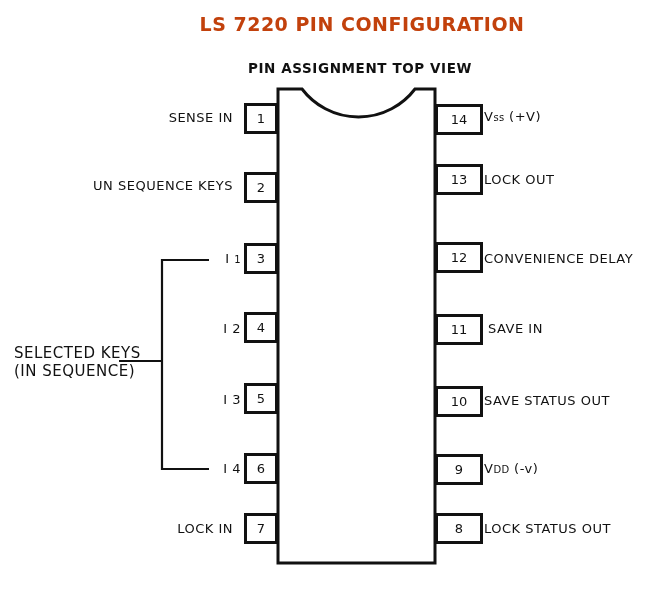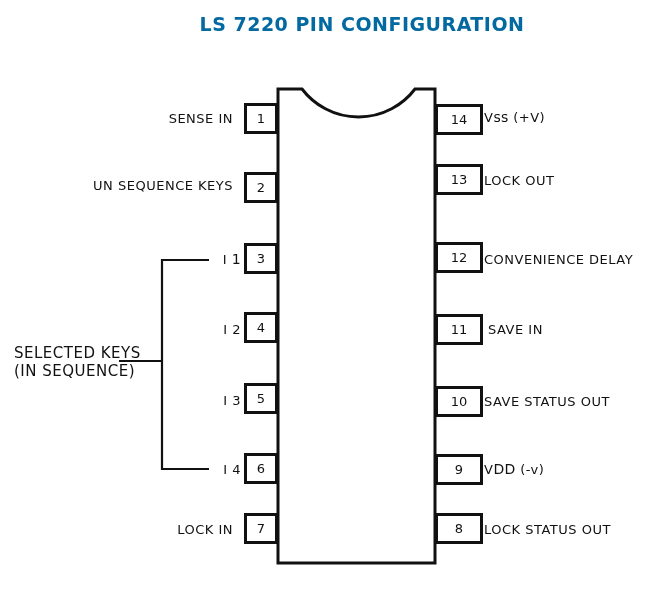--- a/index.html
+++ b/index.html
@@ -34,33 +34,34 @@
   }
   .pinbox.left{left:244px;width:34px;height:31px;}
   .pinbox.right{left:435px;width:48px;height:31px;}
   .lbl{
     position:absolute;z-index:2;
     font-size:13px;letter-spacing:0.5px;line-height:16px;
     white-space:nowrap;
   }
   .lbl.leftside{text-align:right;}
   .lbl.center{text-align:center;}
-  .lblsub{font-size:14px;letter-spacing:0.3px;}
+  .lblsub{font-size:10px;letter-spacing:0.3px;}
   .grouplabel{
     position:absolute;z-index:2;left:14px;top:344px;
     font-size:15px;letter-spacing:0.5px;line-height:18px;
     white-space:nowrap;
   }
 </style>
 </head>
 <body>
 
 <div id="stage">
 
-  <div class="title" style="color: #0369a1;">LS 7220 PIN CONFIGURATION</div>
+  <div class="title" style="color: #c2410c;">LS 7220 PIN CONFIGURATION</div>
+  <div class="subtitle">PIN ASSIGNMENT TOP VIEW</div>
 
   <svg class="diagram" width="655" height="589" viewBox="0 0 655 589">
 
     <path d="M 278 563 L 278 89 L 302 89 A 71 71 0 0 0 415 89 L 435 89 L 435 563 Z" fill="#ffffff" stroke="#111111" stroke-width="3" stroke-linejoin="miter"></path>
 
     <path d="M 209 260 L 162 260 L 162 469 L 209 469" fill="none" stroke="#111111" stroke-width="2.2"></path>
 
     <path d="M 119 361 L 162 361" fill="none" stroke="#111111" stroke-width="2.2"></path>
   </svg>
 

